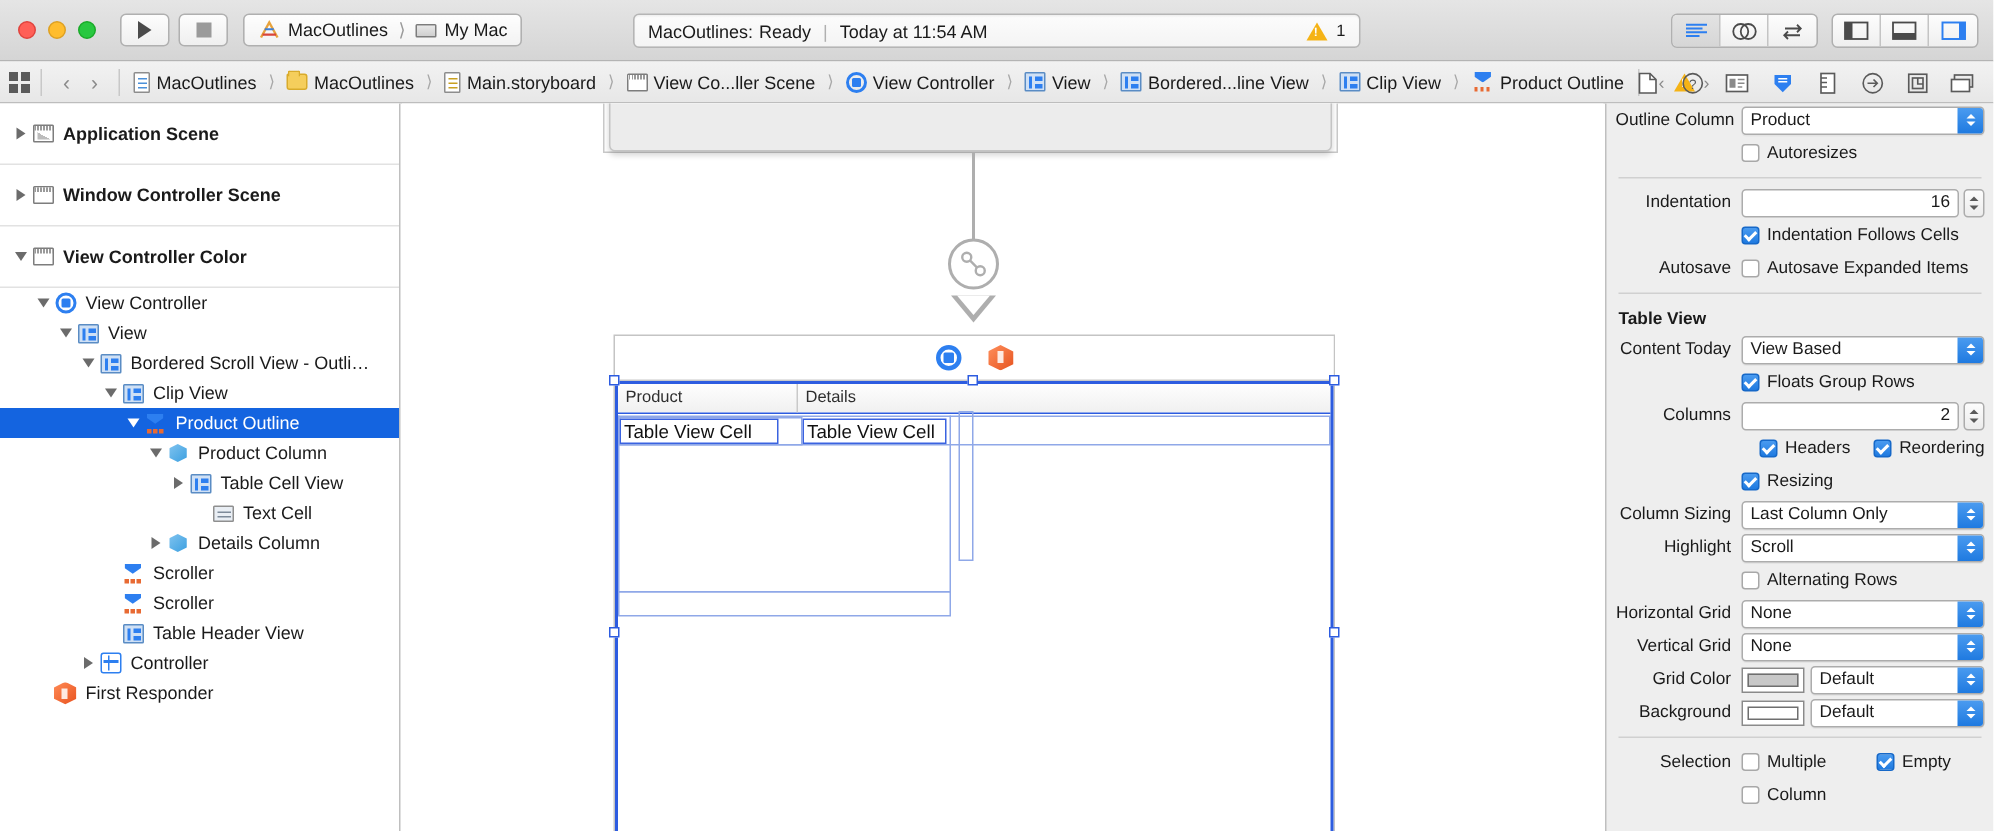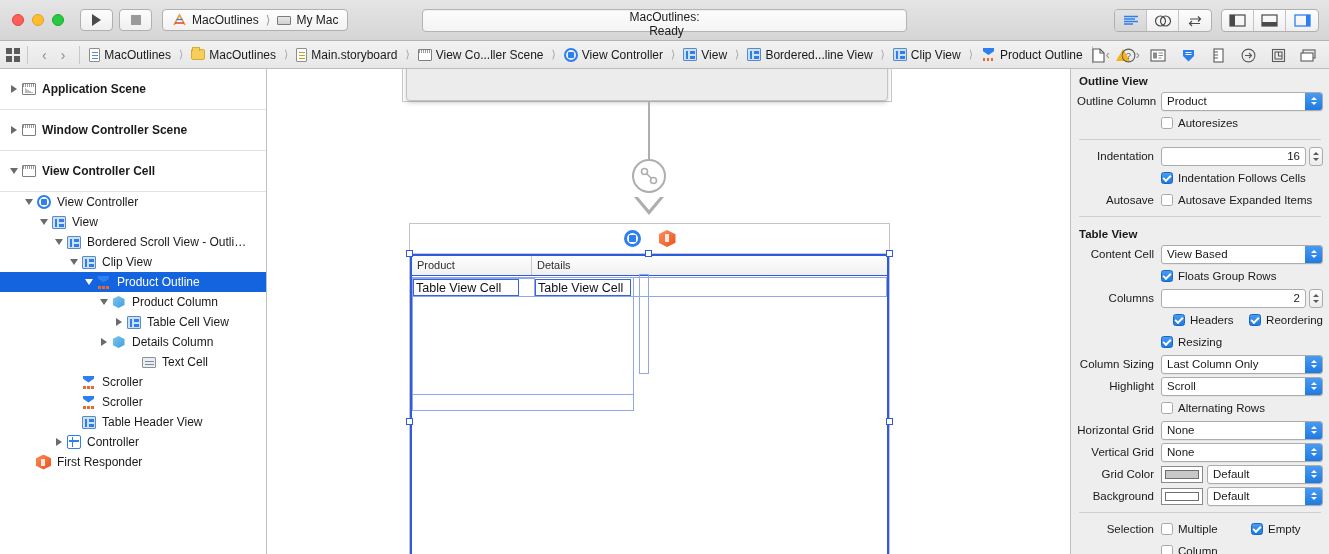--- a/index.html
+++ b/index.html
@@ -47,21 +47,20 @@
   }
   .scheme .sep { color:#9a9a9a; font-size:12px; margin:0 2px;}
   .mac-icon { width:14px;height:9px;border:1px solid #7c7c7c;border-radius:1px;background:linear-gradient(to bottom,#e8e8e8,#cfcfcf);}
 
   .status-bar {
     position:absolute; left: 422px; top: 9px; width: 485px; height: 23px;
     background: linear-gradient(to bottom,#fcfcfc,#f4f4f4);
     border: 1px solid #b5b5b5; border-radius: 4px;
     display: flex; align-items: center; padding: 0 9px;
     box-shadow: inset 0 1px 1px rgba(0,0,0,.05);
-    flex-direction: column;
   }
   .status-bar .vsep { color:#b0b0b0; margin: 0 8px; }
   .warn-tri {
     width:0;height:0;border-left:7px solid transparent;border-right:7px solid transparent;
     border-bottom:12px solid #f5b316; position:relative;
   }
   .warn-tri::after{content:"!";position:absolute;left:-2px;top:2px;font-size:8px;font-weight:bold;color:#fff;}
 
   .tb-right { position:absolute; right: 10px; top: 9px; display:flex; gap: 9px; }
   .seg { display:flex; border:1px solid #b0b0b0; border-radius:4px; overflow:hidden; height:23px;
@@ -505,21 +504,21 @@
         </span>
         <span class="lbl">Window Controller Scene</span>
       </div>
       <div class="row scene" style="padding-left: 8px;">
         <span class="tw">
           <i class="t-open"></i>
         </span>
         <span class="icw">
           <span class="ic ic-scene"></span>
         </span>
-        <span class="lbl">View Controller Cell</span>
+        <span class="lbl">View Controller Color</span>
       </div>
       <div class="row" style="padding-left: 23px;">
         <span class="tw">
           <i class="t-open"></i>
         </span>
         <span class="icw">
           <span class="ic ic-vc"></span>
         </span>
         <span class="lbl">View Controller</span>
       </div>
@@ -577,35 +576,35 @@
       </div>
       <div class="row" style="padding-left: 113px;">
         <span class="tw">
           <i class="t-closed"></i>
         </span>
         <span class="icw">
           <span class="ic ic-view"></span>
         </span>
         <span class="lbl">Table Cell View</span>
       </div>
-      <div class="row" style="padding-left: 98px;">
-        <span class="tw">
-          <i class="t-closed"></i>
-        </span>
-        <span class="icw">
-          <span class="ic ic-col"></span>
-        </span>
-        <span class="lbl">Details Column</span>
-      </div>
       <div class="row" style="padding-left: 128px;">
         <span class="tw"></span>
         <span class="icw">
           <span class="ic ic-textcell"></span>
         </span>
         <span class="lbl">Text Cell</span>
+      </div>
+      <div class="row" style="padding-left: 98px;">
+        <span class="tw">
+          <i class="t-closed"></i>
+        </span>
+        <span class="icw">
+          <span class="ic ic-col"></span>
+        </span>
+        <span class="lbl">Details Column</span>
       </div>
       <div class="row" style="padding-left: 68px;">
         <span class="tw"></span>
         <span class="icw">
           <span class="ic ic-outline">
             <span class="cap"></span>
             <span class="dots">
               <i></i>
               <i></i>
               <i></i>
@@ -693,21 +692,20 @@
         <div class="handle" style="right:-4px;top:-4px;"></div>
         <div class="handle" style="left:-4px;top:164px;"></div>
         <div class="handle" style="right:-4px;top:164px;"></div>
 
       </div>
     </div>
   </div>
 
   <div id="inspector">
 
-    <div class="sec-title">Outline View</div>
 
     <div class="frow">
       <div class="flabel fl84">Outline Column</div>
       <div class="popup">
         <span>Product</span>
         <span class="arrows">
             <i class="up"></i>
             <i class="dn"></i>
           </span>
       </div>
@@ -748,21 +746,21 @@
         <span class="cb"></span>
         <span class="cblabel">Autosave Expanded Items</span>
       </div>
     </div>
 
     <div class="hr"></div>
 
     <div class="sec-title">Table View</div>
 
     <div class="frow">
-      <div class="flabel fl84">Content Cell</div>
+      <div class="flabel fl84">Content Today</div>
       <div class="popup">
         <span>View Based</span>
         <span class="arrows">
             <i class="up"></i>
             <i class="dn"></i>
           </span>
       </div>
     </div>
 
     <div class="frow">

